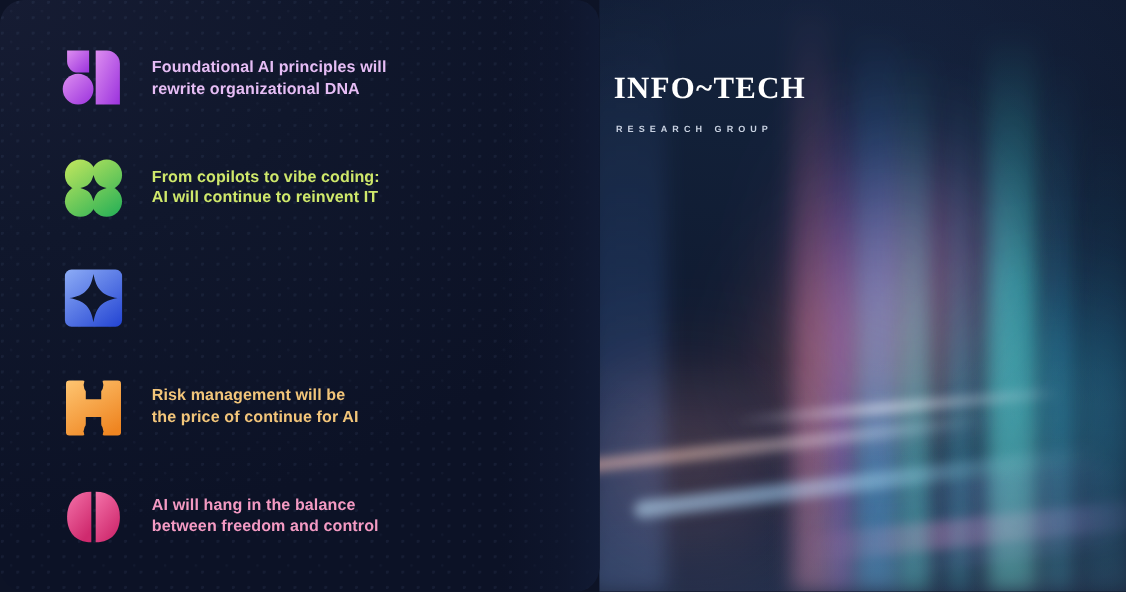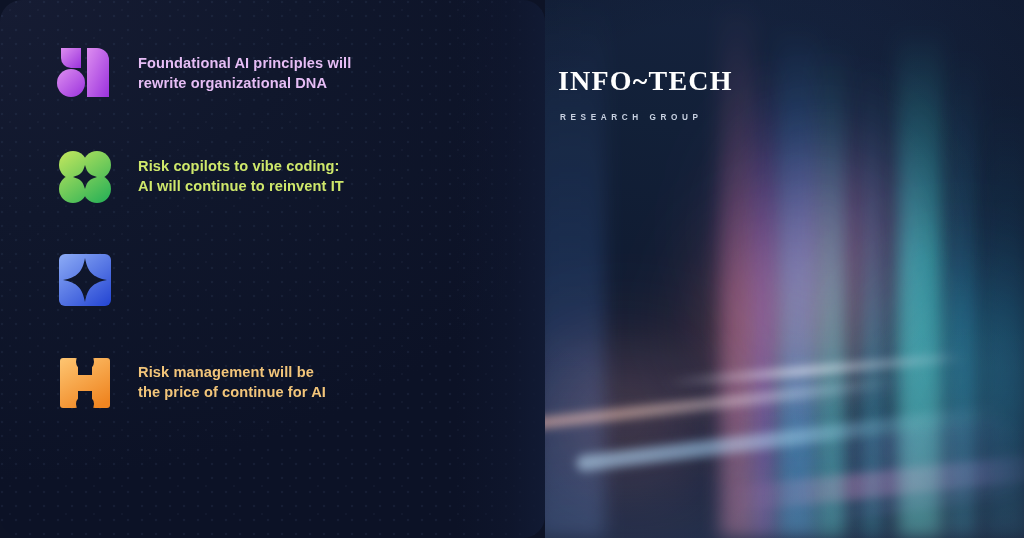--- a/index.html
+++ b/index.html
@@ -235,21 +235,21 @@
                 <circle cx="17" cy="17" r="14" fill="white"></circle>
                 <circle cx="41" cy="17" r="14" fill="white"></circle>
                 <circle cx="17" cy="41" r="14" fill="white"></circle>
                 <circle cx="41" cy="41" r="14" fill="white"></circle>
                 <path d="M29 17 C31.5 25 33 26.5 41 29 C33 31.5 31.5 33 29 41 C26.5 33 25 31.5 17 29 C25 26.5 26.5 25 29 17 Z" fill="black"></path>
               </mask>
             </defs>
             <rect width="58" height="58" fill="url(#g2)" mask="url(#m2)"></rect>
           </svg>
         </div>
-        <div class="trend-text" style="color:#cfe86b">Risk copilots to vibe coding:
+        <div class="trend-text" style="color:#cfe86b">From copilots to vibe coding:
 AI will continue to reinvent IT</div>
       </div>
 
       <div class="trend-row">
         <div class="trend-icon">
           <svg viewBox="0 0 58 58" xmlns="http://www.w3.org/2000/svg">
             <defs>
               <linearGradient id="g3" x1="0" y1="0" x2="0.8" y2="1">
                 <stop offset="0%" stop-color="#93b2f8"></stop>
                 <stop offset="100%" stop-color="#2748d4"></stop>
@@ -282,20 +282,36 @@
                 <circle cx="29" cy="50" r="9" fill="black"></circle>
               </mask>
             </defs>
             <rect width="58" height="58" fill="url(#g4)" mask="url(#m4)"></rect>
           </svg>
         </div>
         <div class="trend-text" style="color:#f2c57a">Risk management will be
 the price of continue for AI</div>
       </div>
 
+      <div class="trend-row">
+        <div class="trend-icon">
+          <svg viewBox="0 0 58 58" xmlns="http://www.w3.org/2000/svg">
+            <defs>
+              <linearGradient id="g5" x1="0" y1="0" x2="0.6" y2="1">
+                <stop offset="0%" stop-color="#f472a9"></stop>
+                <stop offset="100%" stop-color="#cf2a6e"></stop>
+              </linearGradient>
+            </defs>
+            <path d="M27 6 V52 C12 52 5 42 5 29 C5 16 12 6 27 6 Z" fill="url(#g5)"></path>
+            <path d="M31 6 V52 C46 52 53 42 53 29 C53 16 46 6 31 6 Z" fill="url(#g5)"></path>
+          </svg>
+        </div>
+        <div class="trend-text" style="color:#f49ac3">AI will hang in the balance
+between freedom and control</div>
+      </div>
 
     </div>
   </div>
 
   <div id="logo">
     <div id="logo-word">INFO~TECH</div>
     <div id="logo-sub">RESEARCH GROUP</div>
   </div>
 
 

